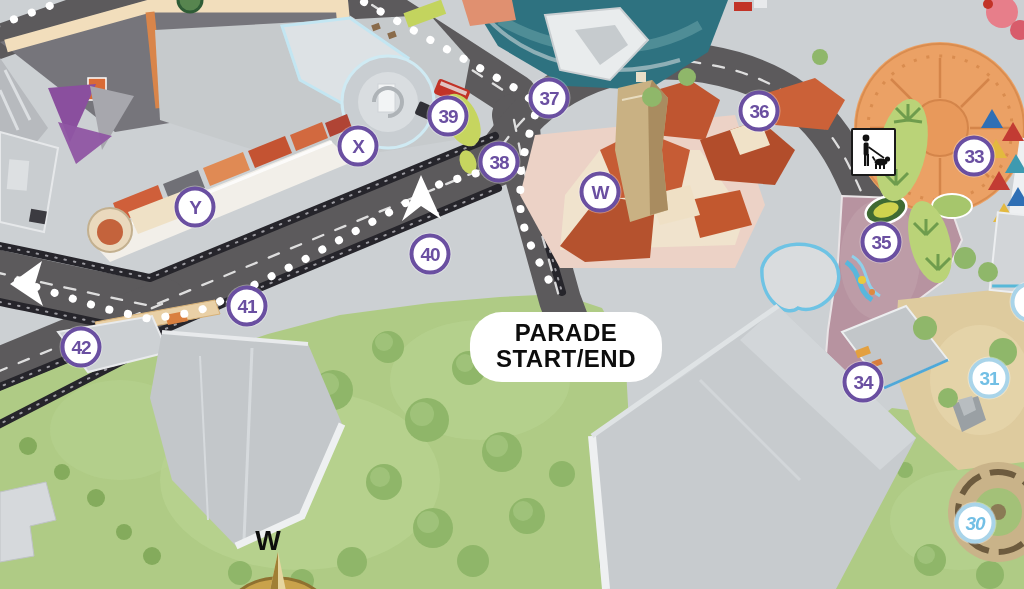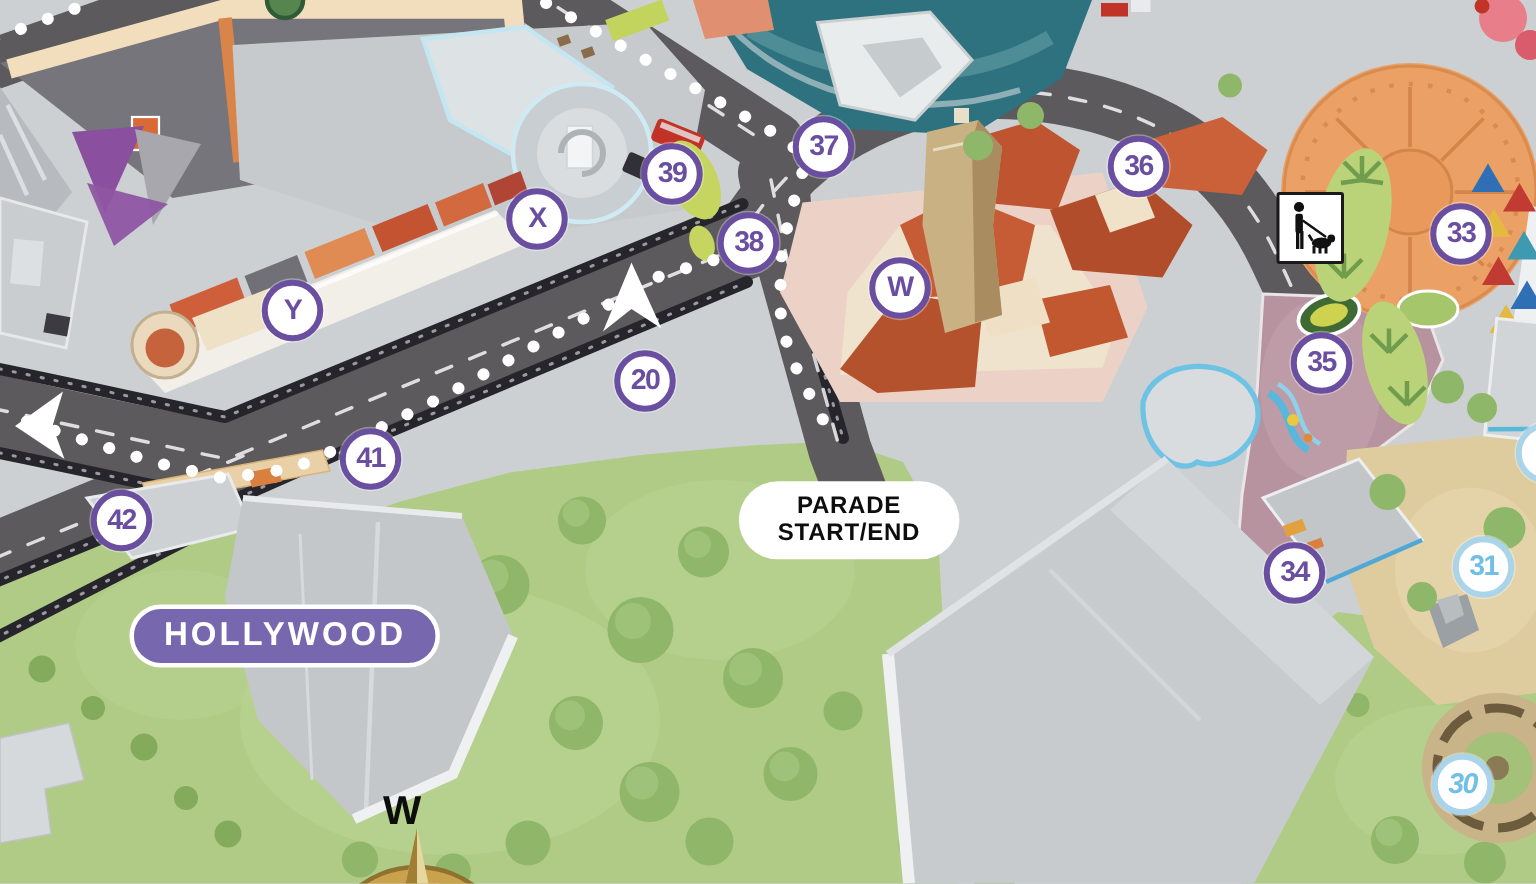--- a/index.html
+++ b/index.html
@@ -22,21 +22,21 @@
   .badge.blue{border-color:#a9d4e9;color:#72bfe5;}
   .pill-hollywood{
     position:absolute;left:190px;top:424px;transform:translate(-50%,-50%);
     background:#7667af;border:3px solid #fff;border-radius:24px;
     color:#fff;font-weight:bold;font-size:22px;letter-spacing:2px;
     padding:4px 20px 6px;white-space:nowrap;
   }
   .pill-parade{
     position:absolute;left:566px;top:347px;transform:translate(-50%,-50%);
     background:#fff;border-radius:32px;color:#0d0d0d;
-    font-weight:bold;font-size:16px;line-height:1.1;text-align:center;
+    font-weight:bold;font-size:24px;line-height:1.1;text-align:center;
     padding:8px 26px 9px;white-space:nowrap;letter-spacing:.5px;
   }
   .compass-w{
     position:absolute;left:268px;top:541px;transform:translate(-50%,-50%);
     color:#0d0d0d;font-weight:bold;font-size:27px;
   }
   .relief-icon{
     position:absolute;left:851px;top:128px;width:41px;height:44px;
     background:#fff;border:2.5px solid #1a1a1a;border-radius:2px;
     display:flex;align-items:center;justify-content:center;
@@ -354,38 +354,37 @@
 </svg>
 
 <div class="overlay">
   <div id="badge-layer">
       <div class="badge" style="left: 549px; top: 98px; border-color: rgb(106, 79, 161); color: rgb(106, 79, 161);">37</div>
       <div class="badge" style="left: 448px; top: 116px; border-color: rgb(106, 79, 161); color: rgb(106, 79, 161);">39</div>
       <div class="badge" style="left: 358px; top: 146px; border-color: rgb(106, 79, 161); color: rgb(106, 79, 161);">X</div>
       <div class="badge" style="left: 499px; top: 162px; border-color: rgb(106, 79, 161); color: rgb(106, 79, 161);">38</div>
       <div class="badge" style="left: 195px; top: 207px; border-color: rgb(106, 79, 161); color: rgb(106, 79, 161);">Y</div>
       <div class="badge" style="left: 600px; top: 192px; border-color: rgb(106, 79, 161); color: rgb(106, 79, 161);">W</div>
-      <div class="badge" style="left: 430px; top: 254px; border-color: rgb(106, 79, 161); color: rgb(106, 79, 161);">20</div>
+      <div class="badge" style="left: 430px; top: 254px; border-color: rgb(106, 79, 161); color: rgb(106, 79, 161);">40</div>
       <div class="badge" style="left: 759px; top: 111px; border-color: rgb(106, 79, 161); color: rgb(106, 79, 161);">36</div>
       <div class="badge" style="left: 974px; top: 136px; border-color: rgb(106, 79, 161); color: rgb(106, 79, 161); margin-top: 20px;">33</div>
       <div class="badge" style="left: 881px; top: 242px; border-color: rgb(106, 79, 161); color: rgb(106, 79, 161);">35</div>
       <div class="badge" style="left: 247px; top: 306px; border-color: rgb(106, 79, 161); color: rgb(106, 79, 161);">41</div>
       <div class="badge" style="left: 81px; top: 347px; border-color: rgb(106, 79, 161); color: rgb(106, 79, 161);">42</div>
       <div class="badge" style="left: 863px; top: 382px; border-color: rgb(106, 79, 161); color: rgb(106, 79, 161);">34</div>
       <div class="badge blue" style="left: 989px; top: 378px; border-color: rgb(169, 212, 233); color: rgb(114, 191, 229);">31</div>
       <div class="badge blue" style="left: 975px; top: 523px; border-color: rgb(169, 212, 233); color: rgb(114, 191, 229); font-style: italic;">30</div>
       <div class="badge blue" style="left: 1031px; top: 302px; border-color: rgb(169, 212, 233); color: rgb(114, 191, 229);"></div>
     </div>
 
   <div class="pill-parade">
     <div>PARADE</div>
     <div>START/END</div>
   </div>
 
-  <div class="pill-hollywood">HOLLYWOOD</div>
 
   <div class="compass-w">W</div>
 
   <div class="relief-icon">
     <svg width="34" height="38" viewBox="0 0 34 38">
       <circle cx="9" cy="5" r="3.4" fill="#111"></circle>
       <rect x="6.6" y="9.5" width="5" height="13" rx="1.5" fill="#111"></rect>
       <rect x="7" y="21" width="2.2" height="12" fill="#111"></rect>
       <rect x="9.8" y="21" width="2.2" height="12" fill="#111"></rect>
       <line x1="11.5" y1="14" x2="27" y2="25" stroke="#111" stroke-width="1.6"></line>

